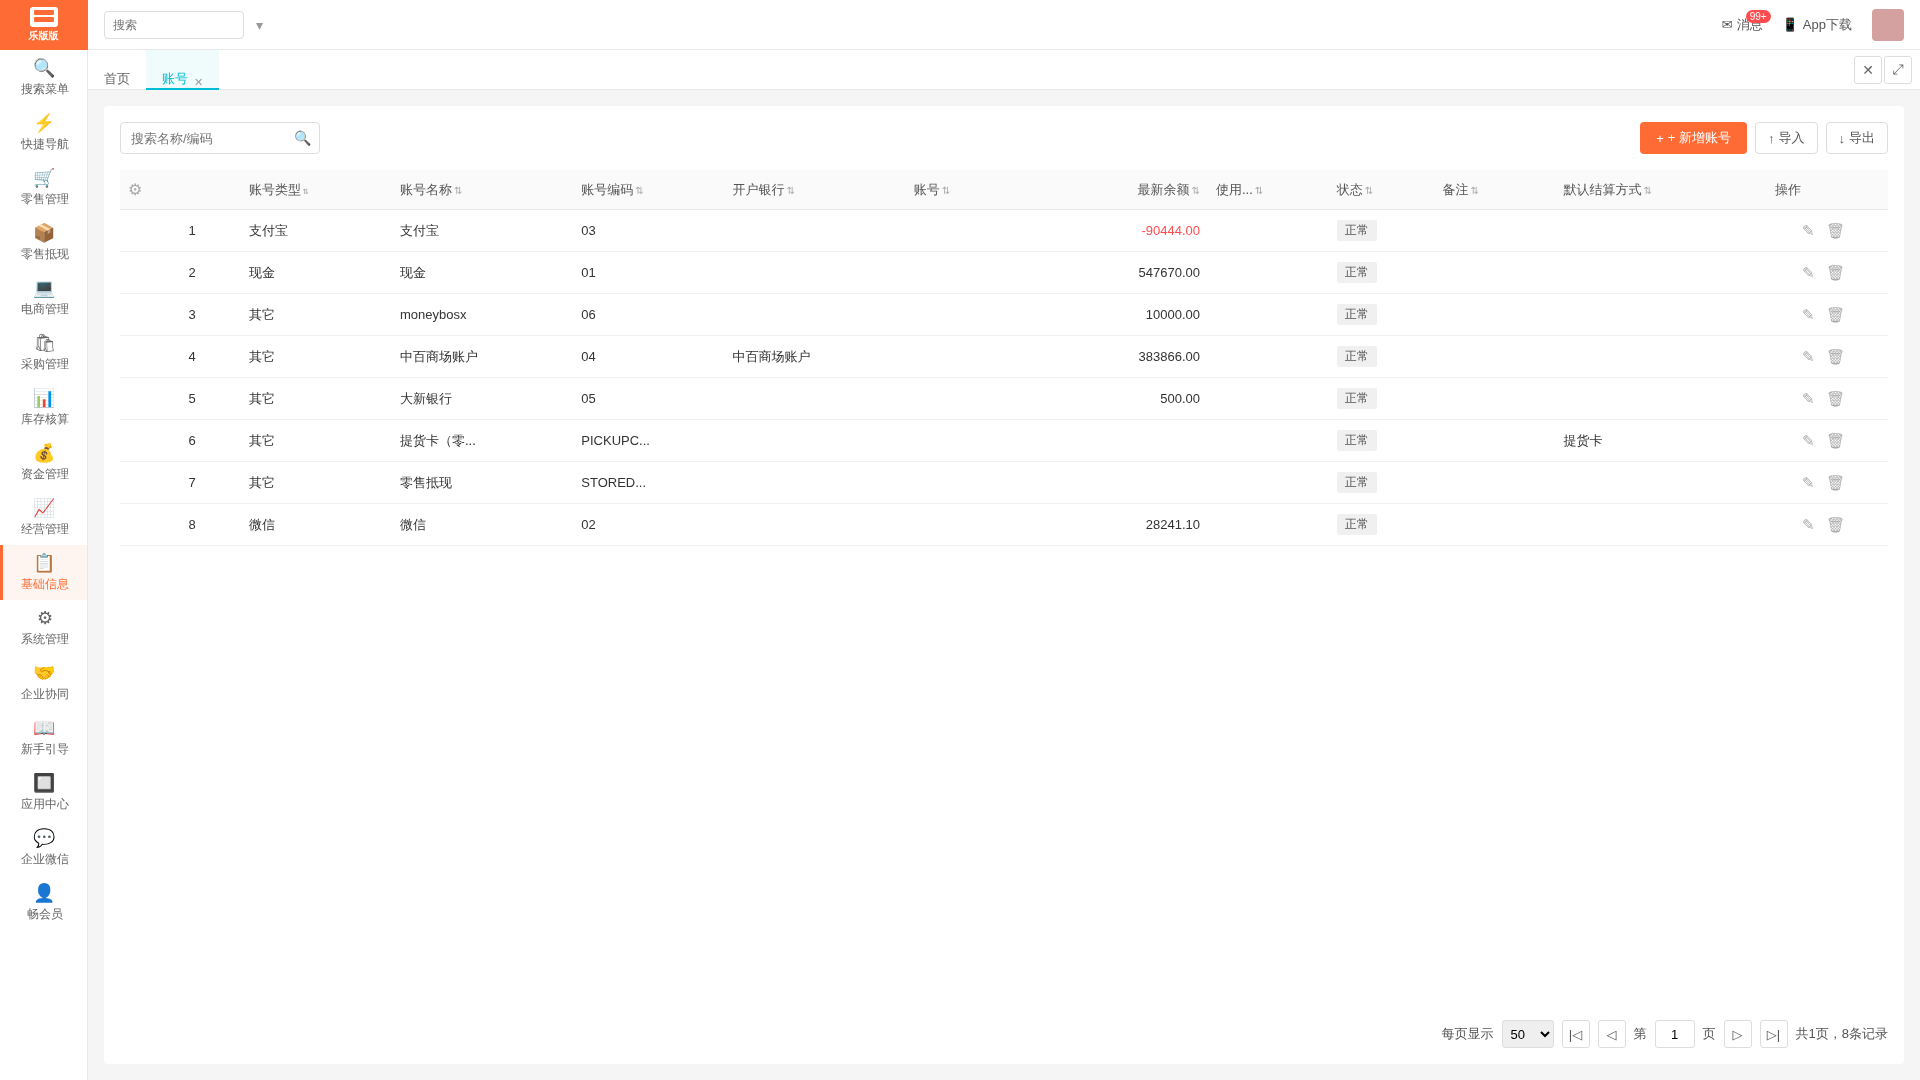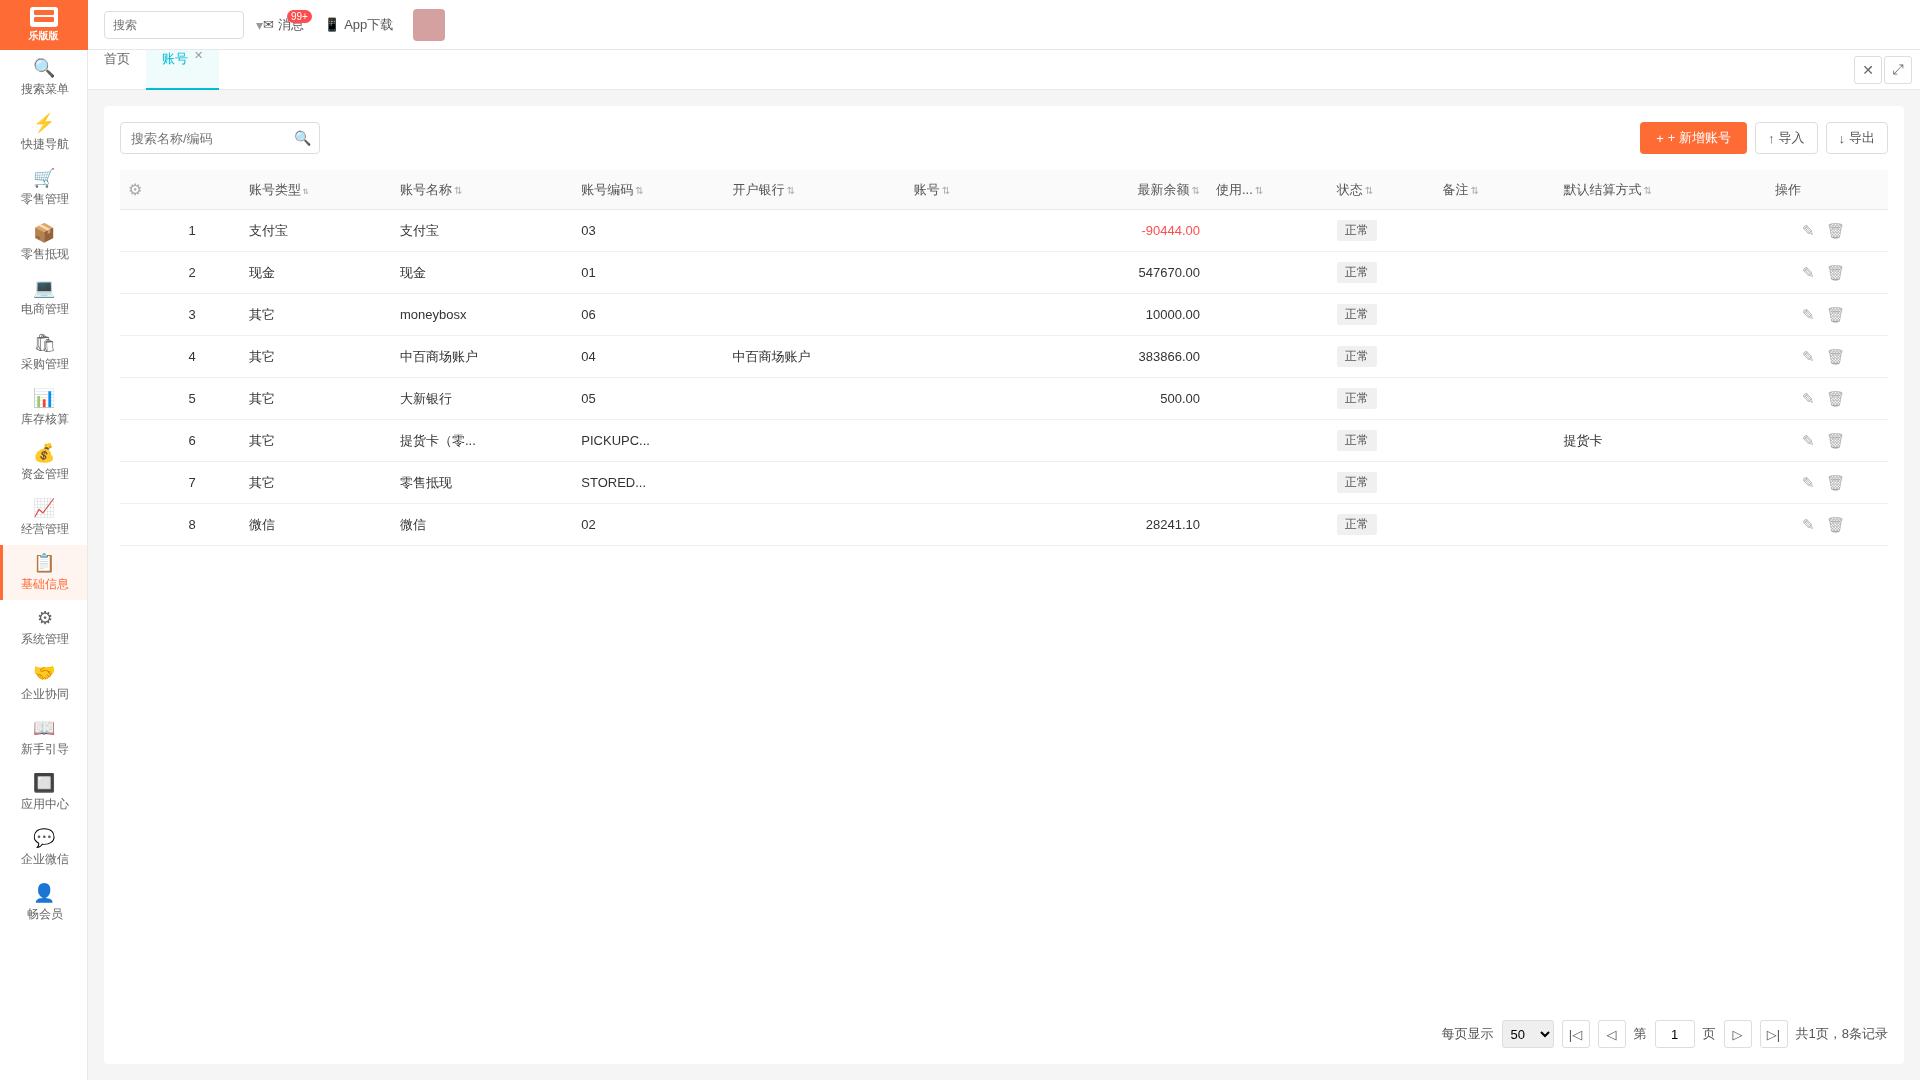--- a/index.html
+++ b/index.html
@@ -65,21 +65,21 @@
       flex-direction: column;
       overflow: hidden;
     }
 
     
     .top-header {
       height: 50px;
       background: #fff;
       display: flex;
       align-items: center;
-      justify-content: flex-start;
+      justify-content: space-between;
       padding: 0 16px;
       border-bottom: 1px solid #e8e8e8;
       flex-shrink: 0;
     }
     .top-header-left {
       display: flex;
       align-items: center;
       gap: 12px;
     }
     .search-box-top {
@@ -141,21 +141,21 @@
       display: flex;
       align-items: center;
       border-bottom: 1px solid #e8e8e8;
       padding: 0 0;
       flex-shrink: 0;
     }
     .tab {
       height: 40px;
       padding: 0 16px;
       display: flex;
-      align-items: flex-start;
+      align-items: flex-end;
       gap: 6px;
       cursor: pointer;
       font-size: 13px;
       color: #666;
       border-bottom: 2px solid transparent;
     }
     .tab.active {
       color: #00bcd4;
       border-bottom: 2px solid #00bcd4;
       background: #f0fbfc;

